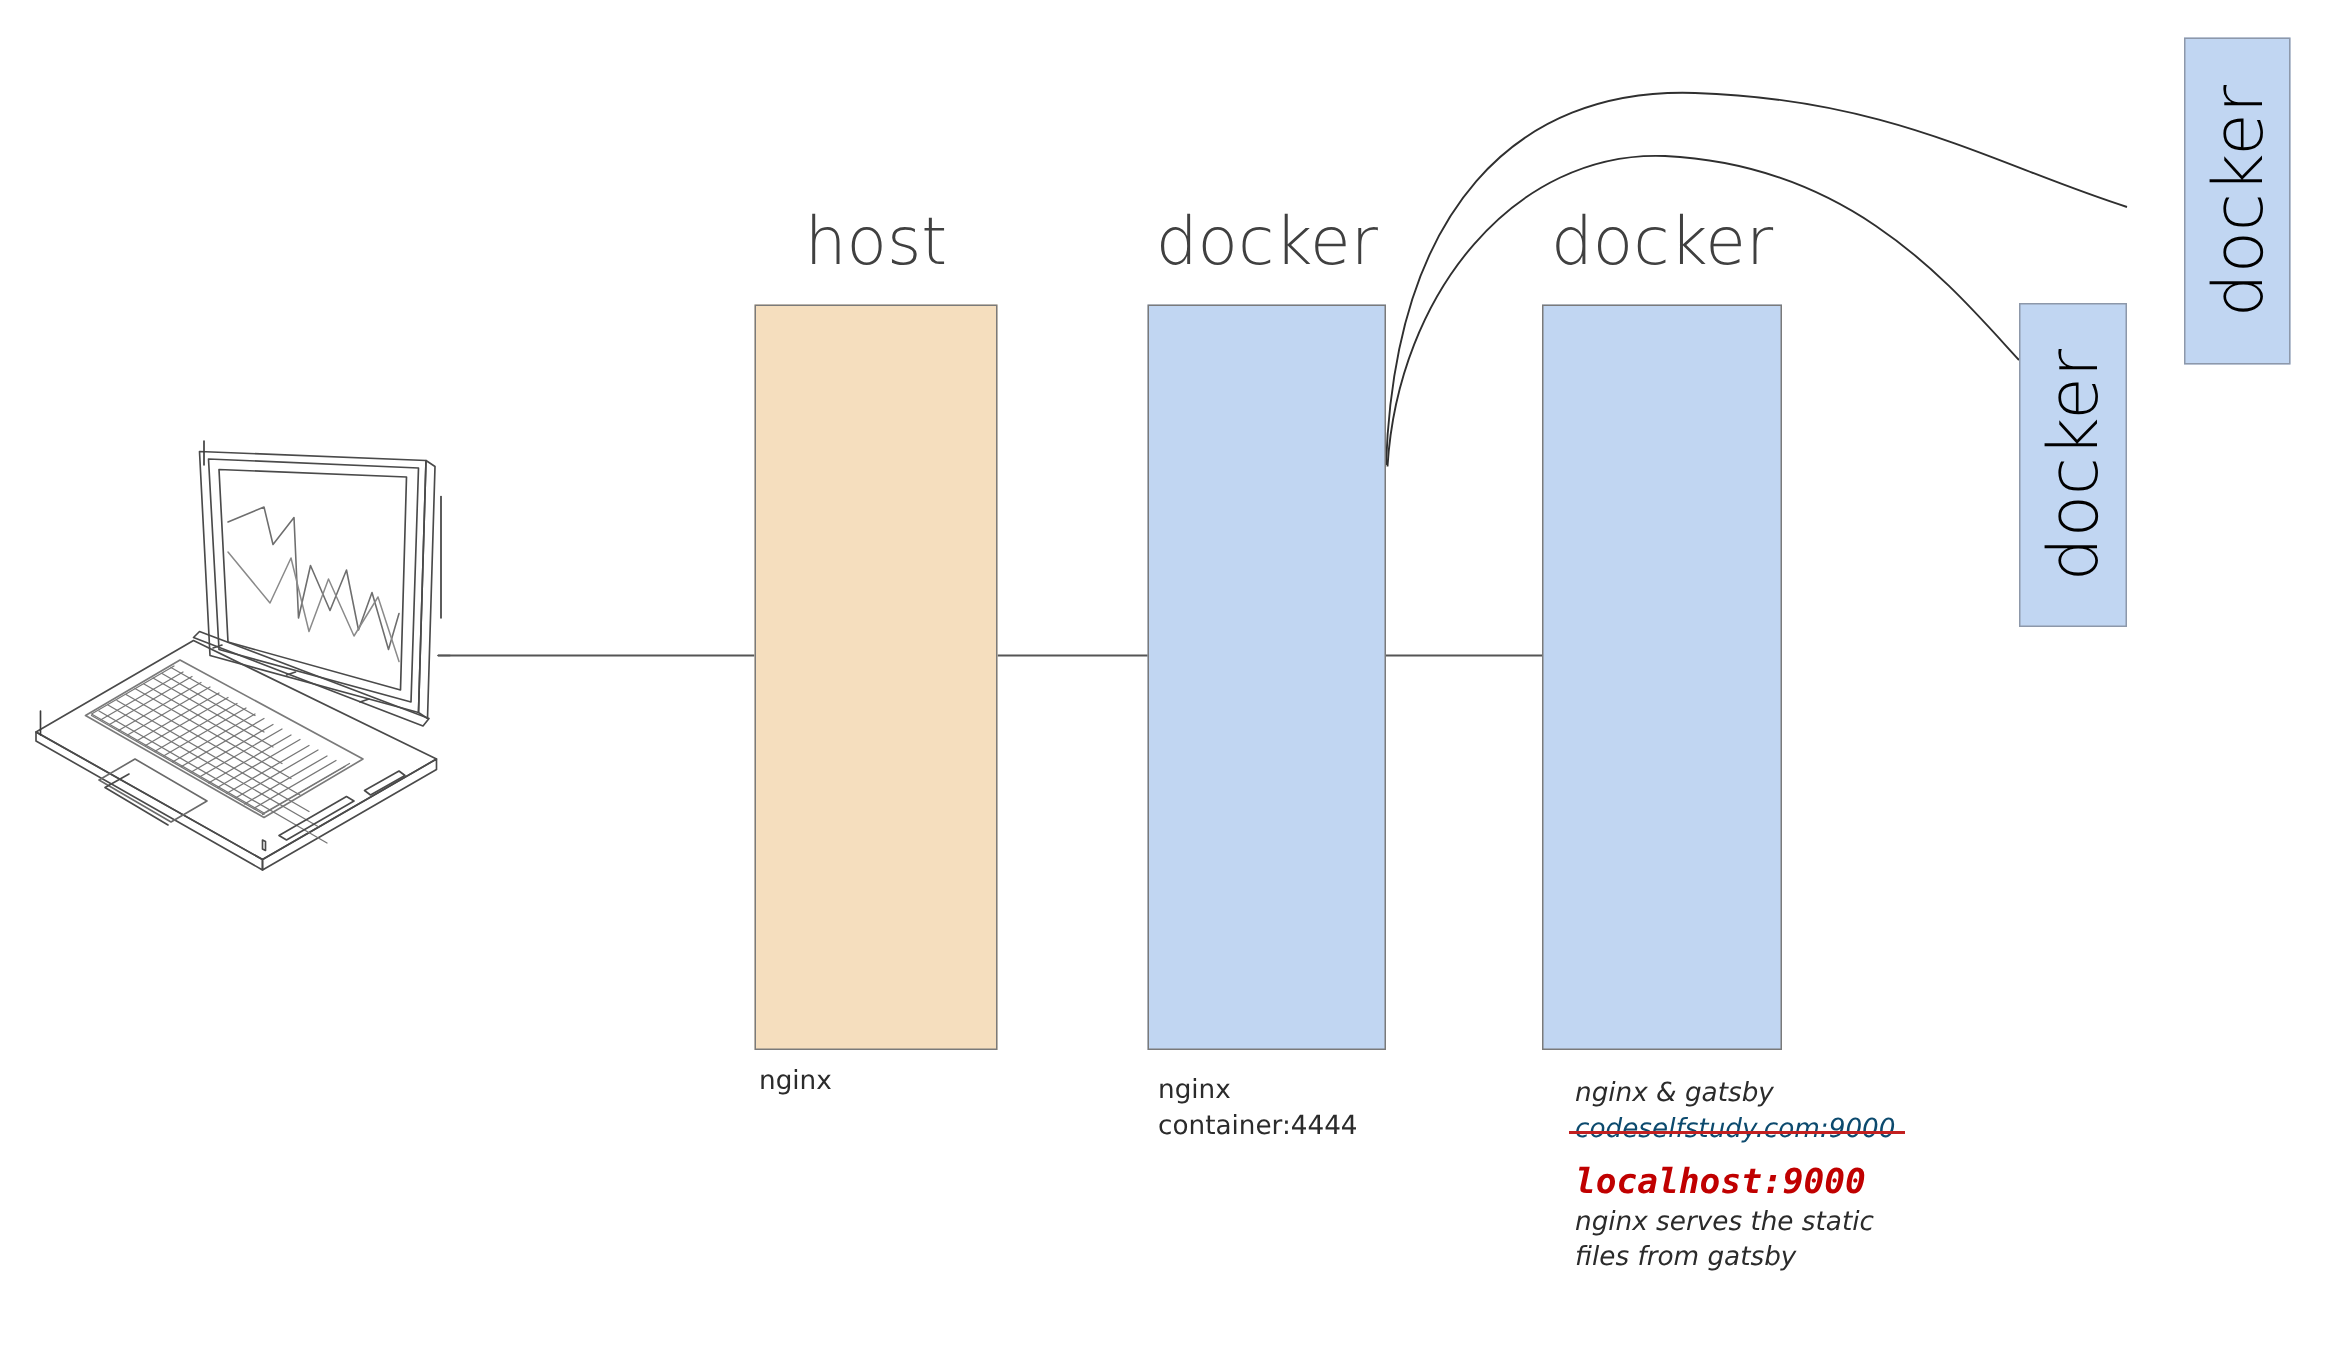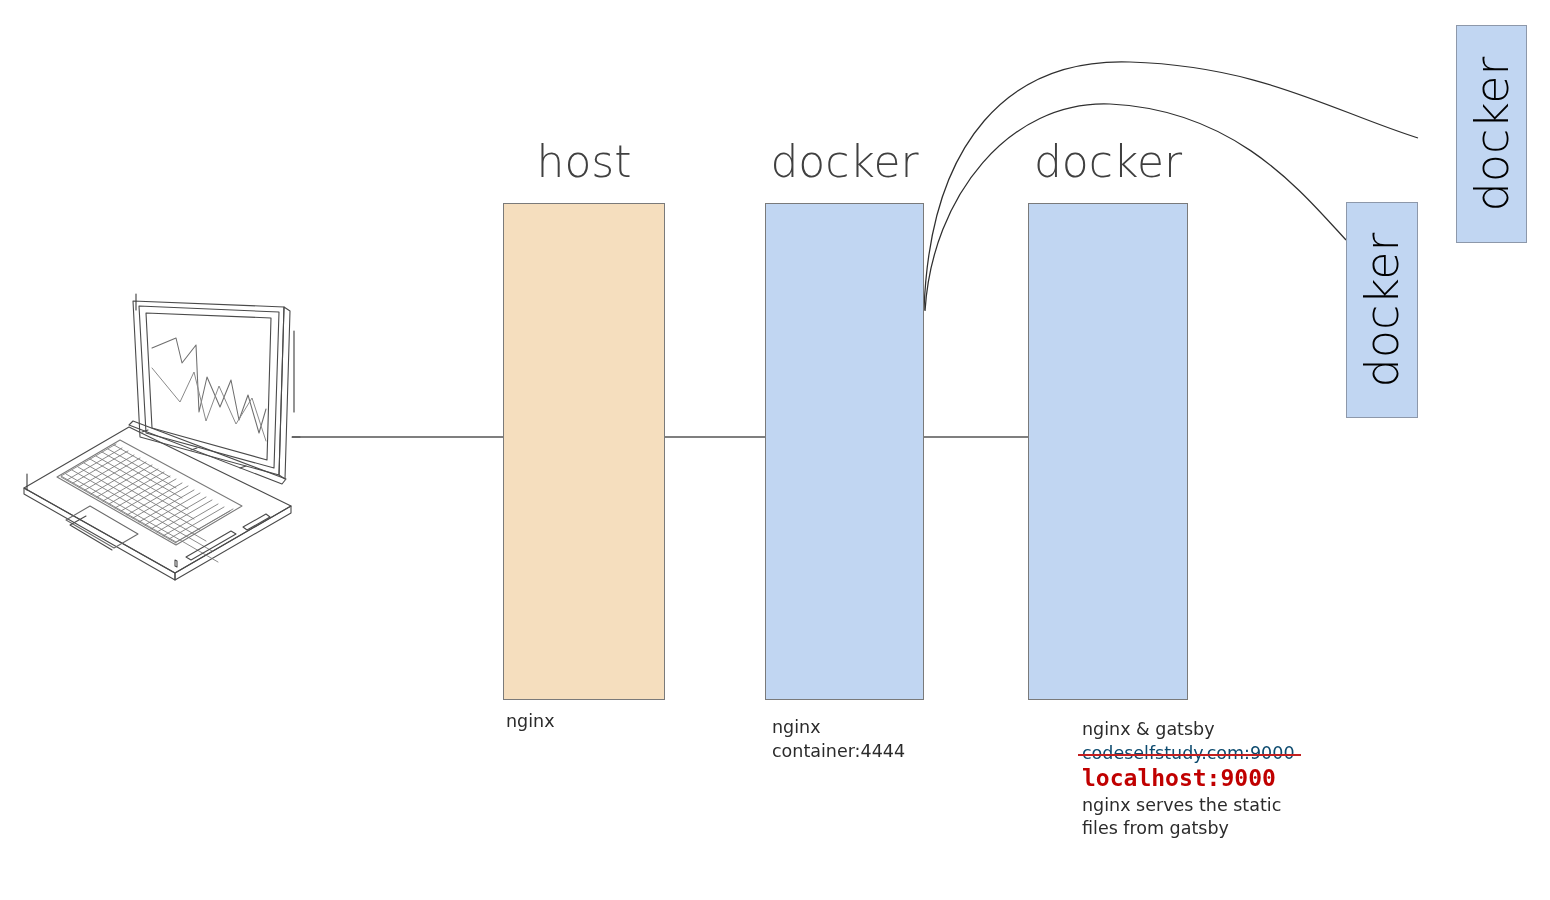--- a/index.html
+++ b/index.html
@@ -81,21 +81,21 @@
   
   .caption {
     position: absolute;
     font-family: "DejaVu Sans", "Liberation Sans", sans-serif;
     font-size: 17.5px;
     line-height: 1.35;
     color: #2b2b2b;
   }
   .cap-host  { left: 506px;  top: 710px; width: 240px; }
   .cap-dock1 { left: 772px;  top: 716px; width: 225px; }
-  .cap-dock2 { left: 1082px; top: 718px; width: 245px; }
+  .cap-dock2 { left: 1050px; top: 718px; width: 245px; font-style: italic; }
 
   .caption .cap-line { display: block; white-space: pre-wrap; }
   .caption .cap-gap { height: 20px; }
   .caption .cap-para { display: block; white-space: pre-wrap; }
 
   .struck {
     display: inline-block;
     position: relative;
     color: #0c4a6e;
   }
@@ -110,21 +110,21 @@
   }
 
   .mono-red {
     display: block;
     font-family: "DejaVu Sans Mono", "Liberation Mono", monospace;
     font-weight: bold;
     font-size: 23px;
     line-height: 1.15;
     color: #c00000;
     letter-spacing: 0px;
-    margin: 0 0 2px 0;
+    margin: 10px 0 2px 0;
   }
 </style>
 </head>
 <body>
 
 <div id="diagram-root">
 
   <svg class="layer-svg" viewBox="0 0 1550 900">
 
     <g fill="none" stroke="#4a4a4a" stroke-width="1.1" stroke-linejoin="round" stroke-linecap="round">

